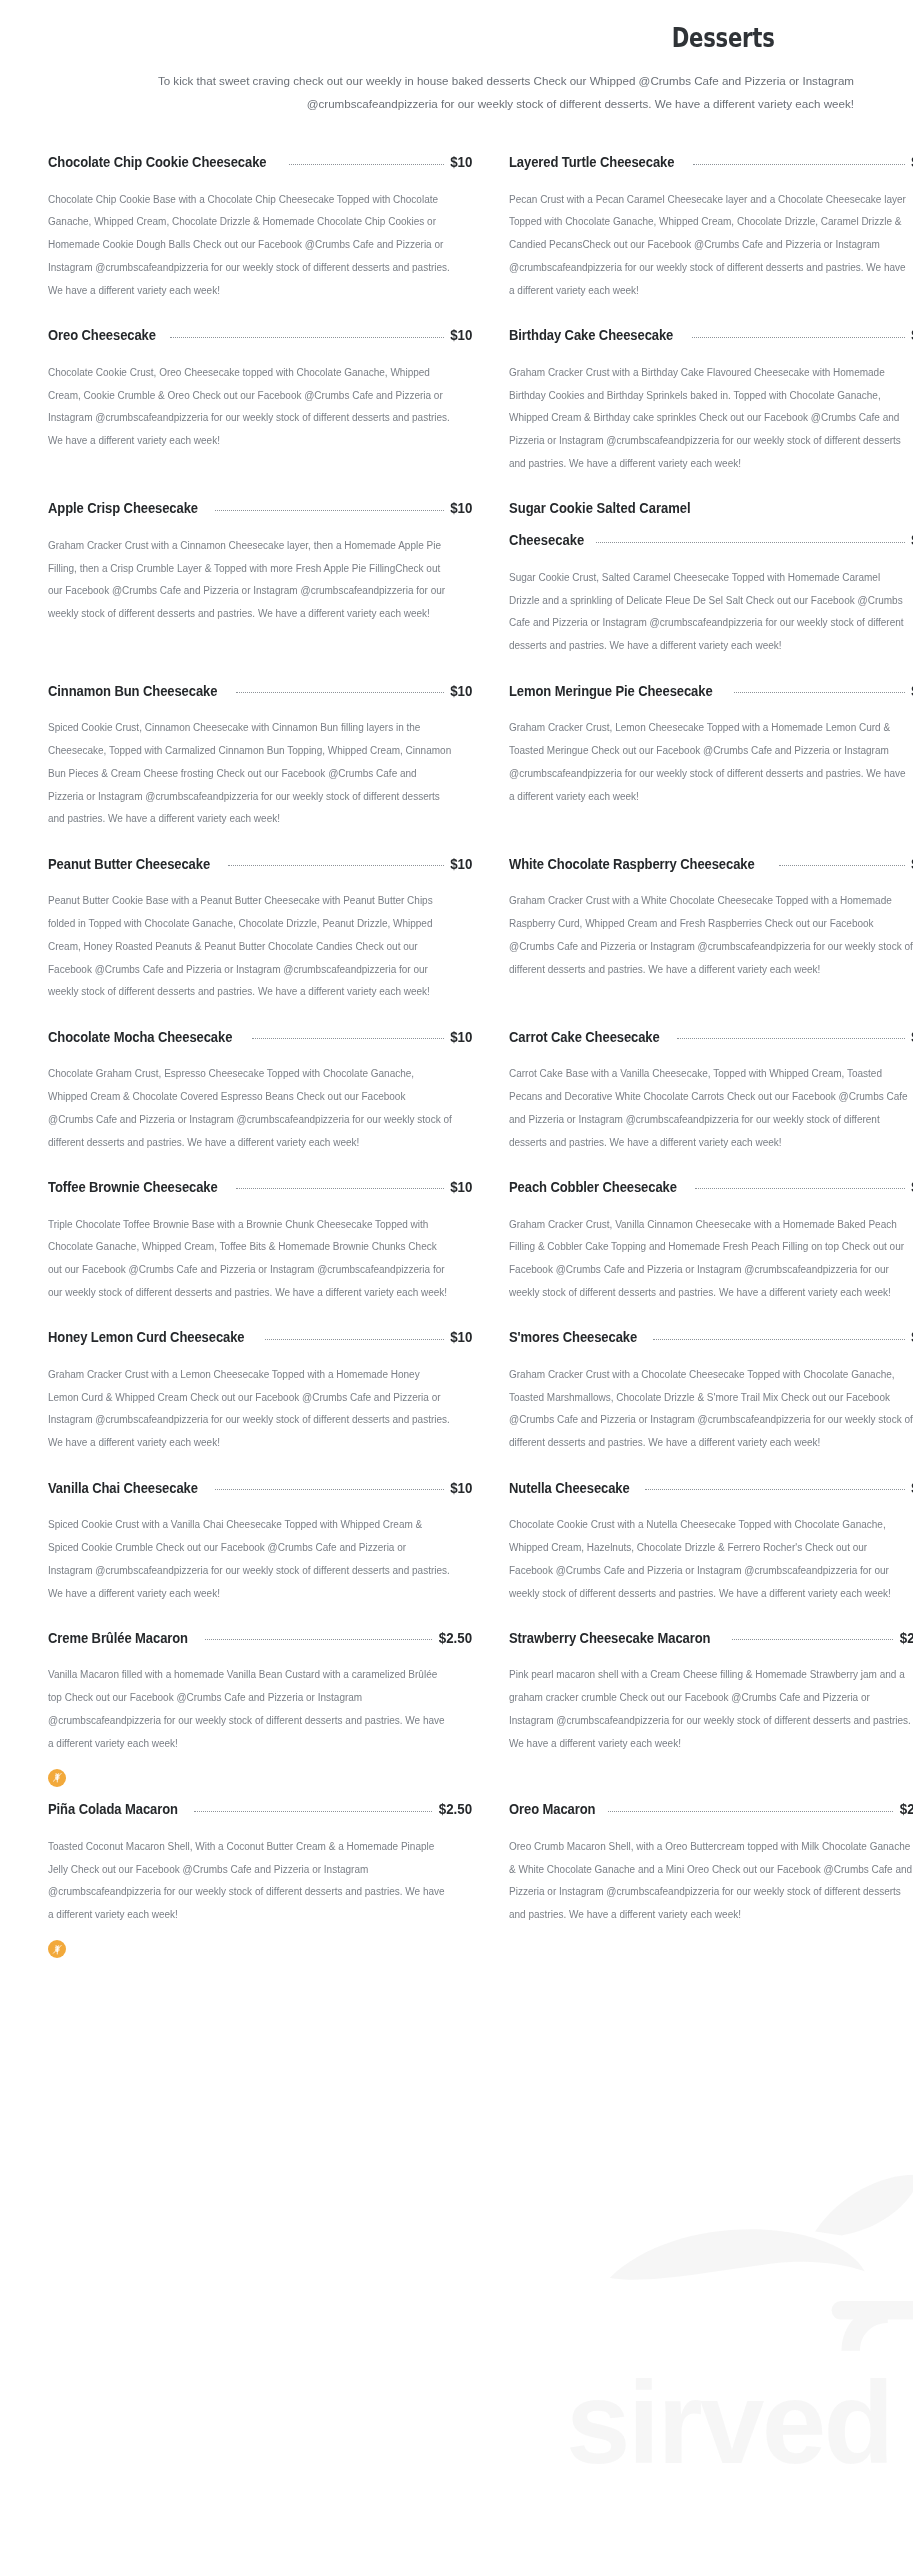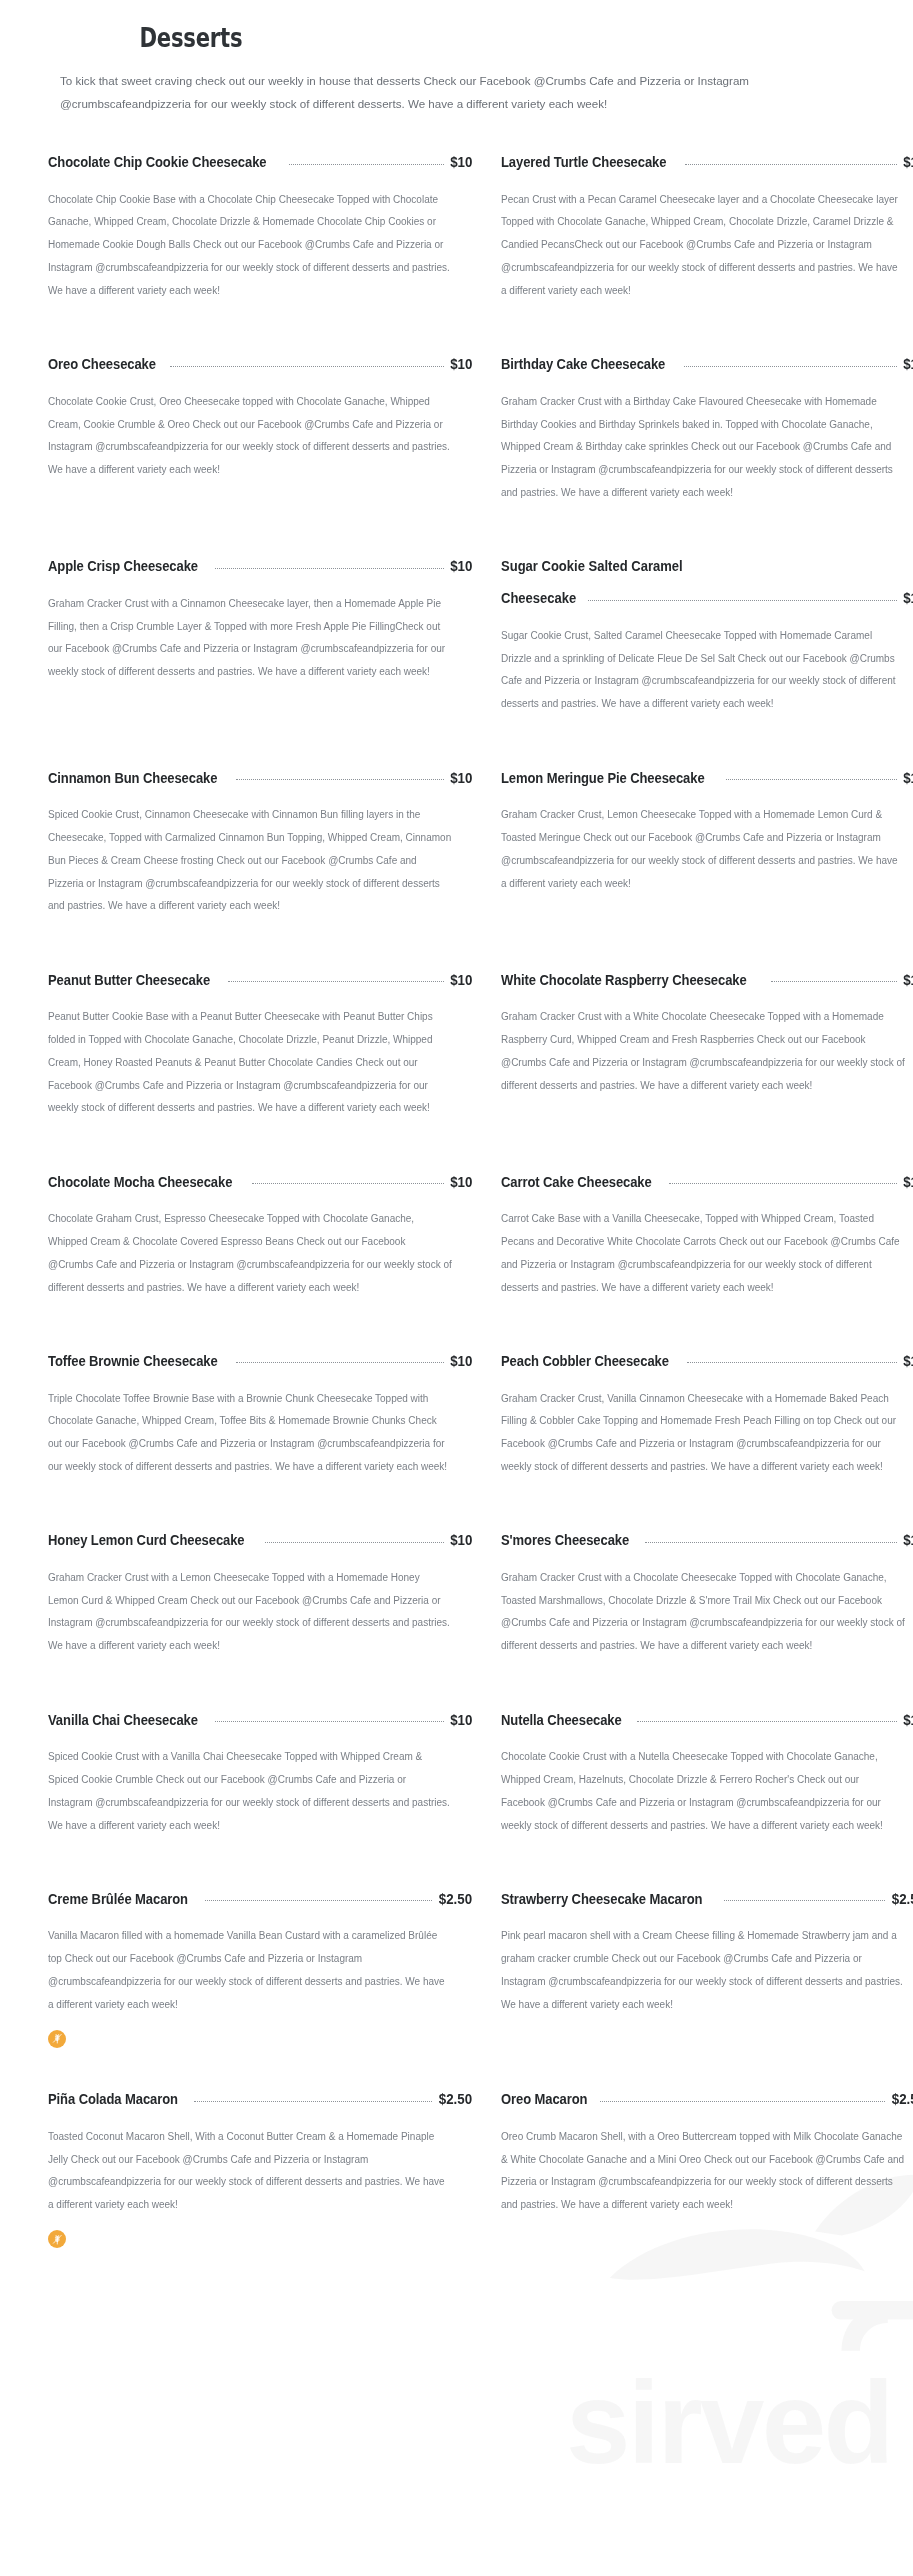--- a/index.html
+++ b/index.html
@@ -34,21 +34,21 @@
   .page {
     position: relative;
     z-index: 2;
     width: 914px;
     padding: 0 0 40px 0;
   }
 
   
   .menu-header {
     padding: 22.5px 60px 0 60px;
-    text-align: left;
+    text-align: right;
   }
   .menu-title {
     font-family: "DejaVu Sans", "Liberation Sans", sans-serif;
     font-size: 26.5px;
     line-height: 1.1;
     font-weight: 700;
     letter-spacing: -0.3px;
     color: #2f3337;
     margin: 0 0 17px 0;
     transform: scaleX(0.80);
@@ -64,21 +64,20 @@
   }
 
   
   .items-grid {
     display: grid;
     grid-template-columns: 424px 424px;
     column-gap: 37px;
     row-gap: 0;
     padding: 38px 14px 0 48px;
     align-items: start;
-    gap: 29px;
   }
   .menu-item {
     padding-bottom: 14.6px;
     position: relative;
   }
 
   .item-head {
     display: flex;
     align-items: baseline;
     width: 100%;
@@ -179,21 +178,21 @@
       <path d="M470 300 c0 -40 30 -70 70 -70 l0 28 c-24 0 -42 18 -42 42 z"></path>
       <text x="300" y="470" font-family="Liberation Sans, sans-serif" font-size="175" font-weight="700" fill="#f0f0f0" text-anchor="middle" letter-spacing="-4">sirved</text>
     </g>
   </svg>
 </div>
 
 <div class="page">
 
   <header class="menu-header">
     <h1 class="menu-title">Desserts</h1>
-    <p class="menu-intro">To kick that sweet craving check out our weekly in house that desserts Check our Facebook @Crumbs Cafe and Pizzeria or Instagram @crumbscafeandpizzeria for our weekly stock of different desserts. We have a different variety each week!</p>
+    <p class="menu-intro">To kick that sweet craving check out our weekly in house baked desserts Check our Whipped @Crumbs Cafe and Pizzeria or Instagram @crumbscafeandpizzeria for our weekly stock of different desserts. We have a different variety each week!</p>
   </header>
 
   <section class="items-grid" id="items-grid">
       <div class="menu-item">
         <div class="item-head">
           <span class="item-name">Chocolate Chip Cookie Cheesecake</span>
           <span class="leader"></span>
           <span class="item-price">$10</span>
         </div>
         <p class="item-desc">Chocolate Chip Cookie Base with a Chocolate Chip Cheesecake Topped with Chocolate Ganache, Whipped Cream, Chocolate Drizzle &amp; Homemade Chocolate Chip Cookies or Homemade Cookie Dough Balls Check out our Facebook @Crumbs Cafe and Pizzeria or Instagram @crumbscafeandpizzeria for our weekly stock of different desserts and pastries. We have a different variety each week!</p>

